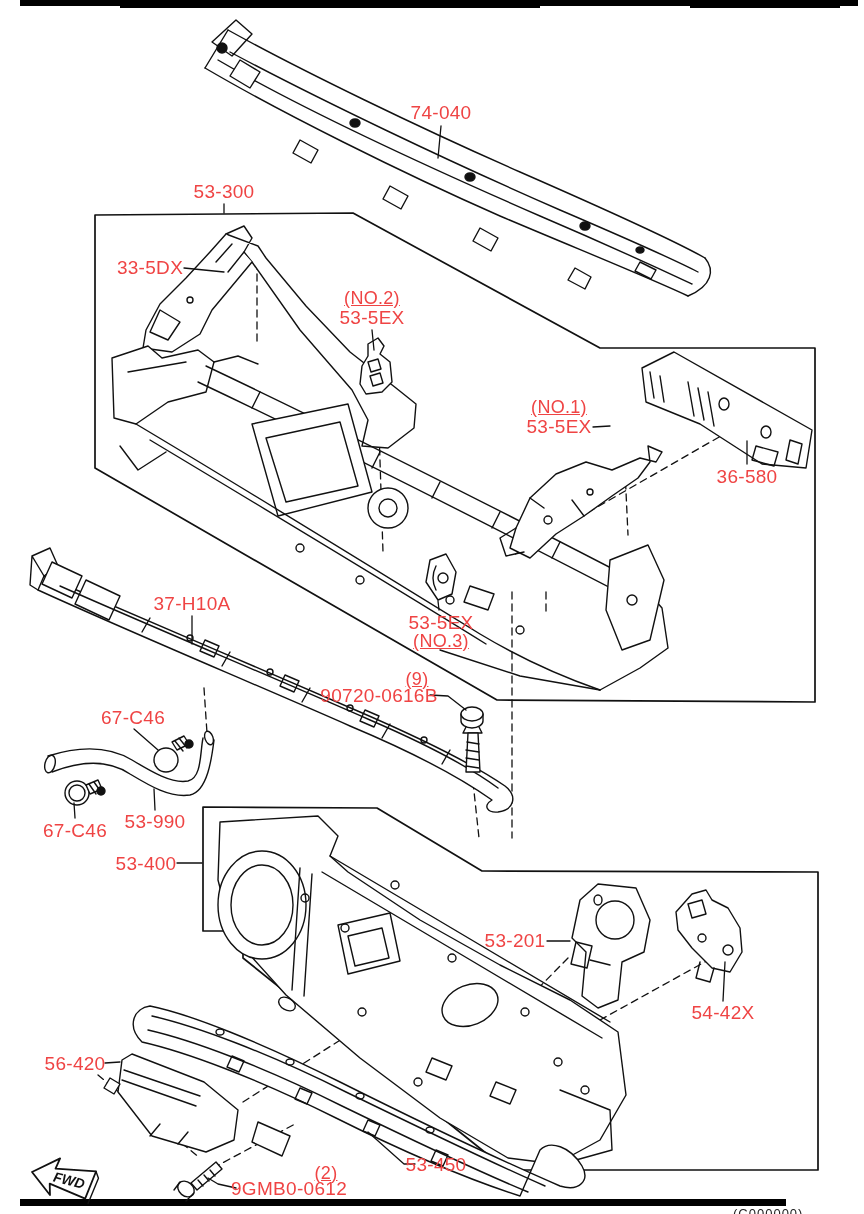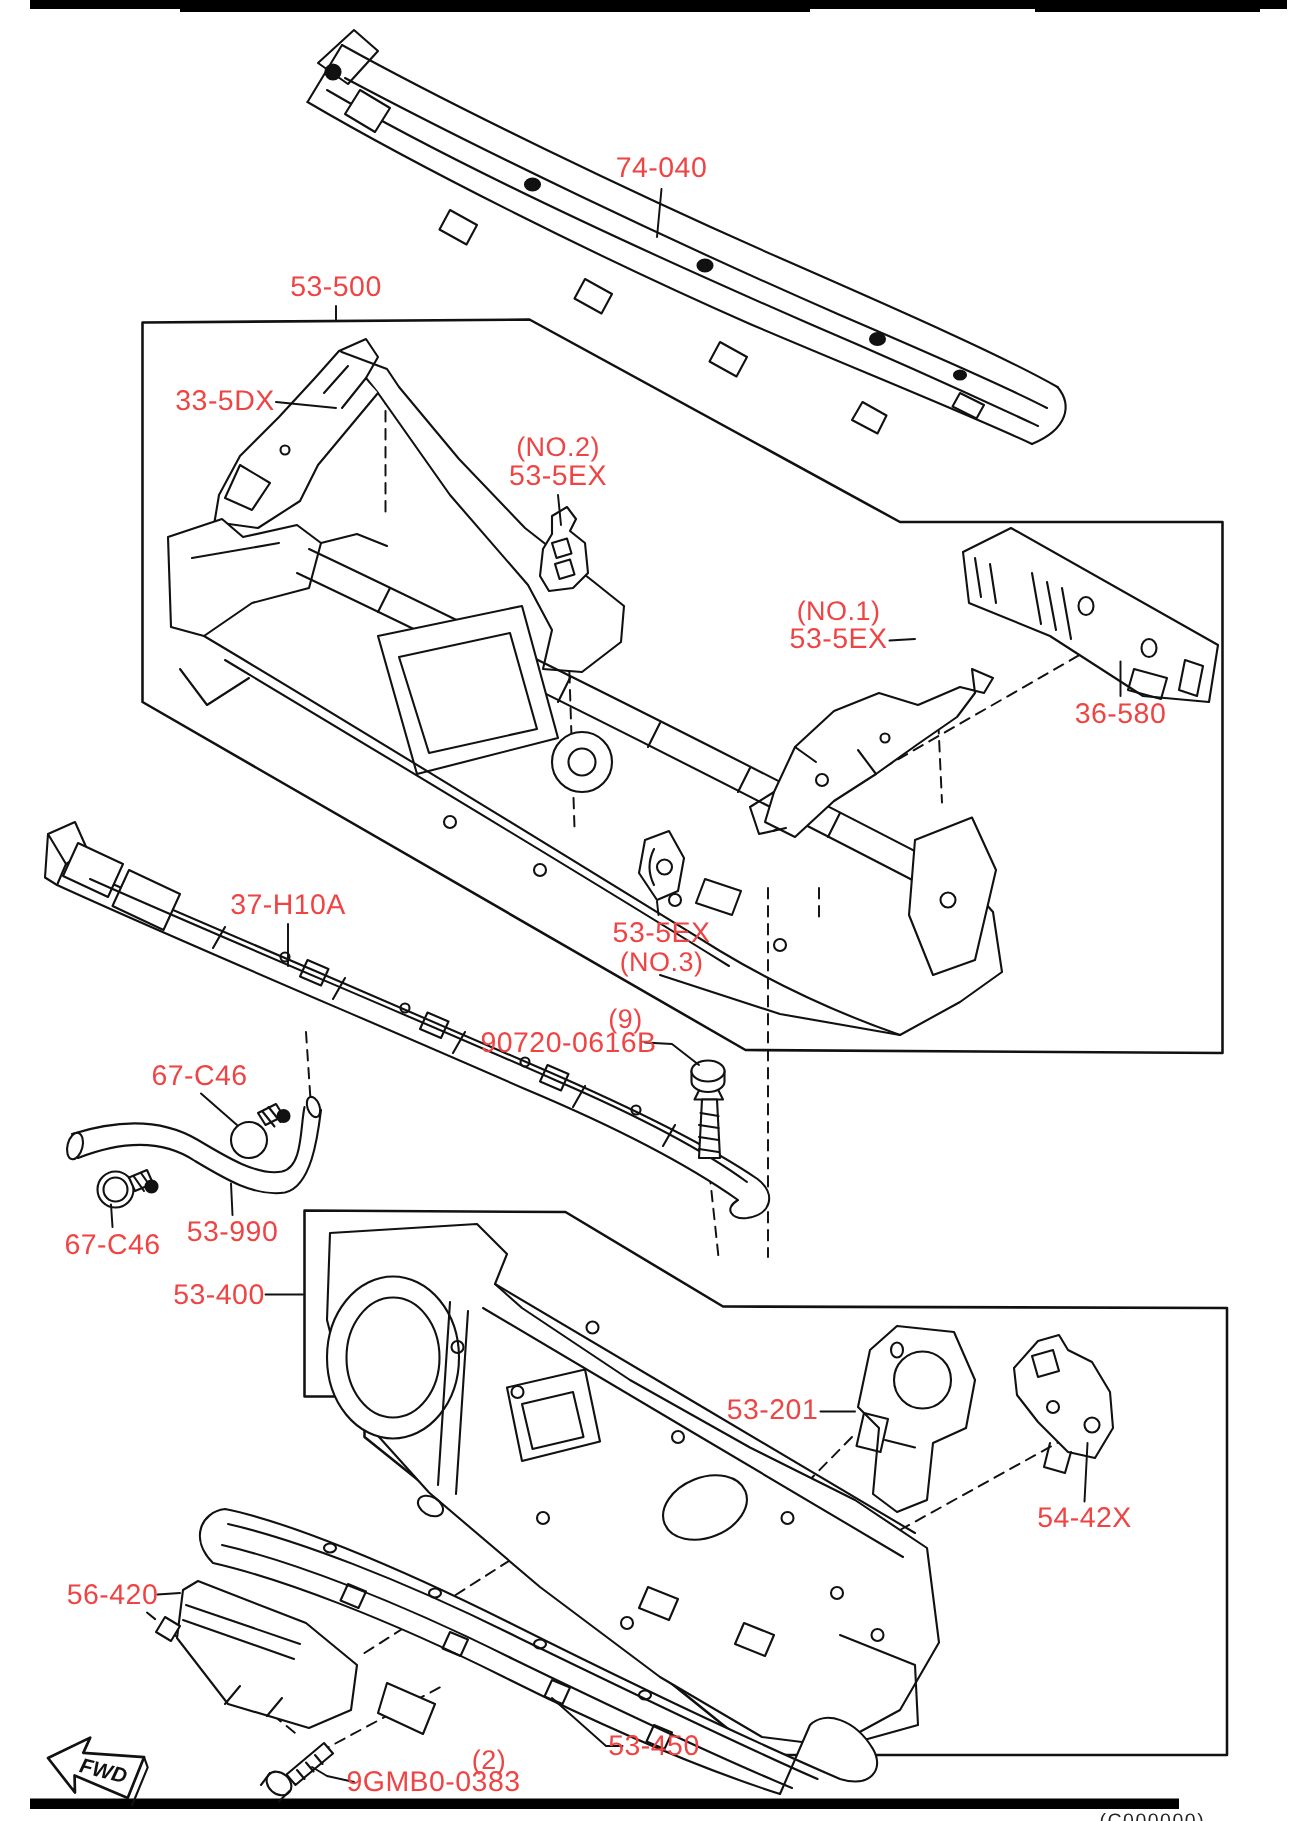--- a/index.html
+++ b/index.html
@@ -5,21 +5,21 @@
   html,body{margin:0;padding:0;background:#e8e8e8;}
   .stage{
     position:relative;width:864px;height:1214px;background:#fff;
     overflow:hidden;font-family:"Liberation Sans",sans-serif;margin:0 auto;
   }
   .art{position:absolute;left:0;top:0;}
   .plabel{
     position:absolute;transform:translateX(-50%);
     font-size:19px;color:#ef4444;white-space:nowrap;letter-spacing:.3px;line-height:1.0;
   }
-  .plabel.note{font-size:18px;}
+  .plabel.note{font-size:18px;text-decoration:underline;}
   .corner-code{
     position:absolute;font-size:13px;color:#222;letter-spacing:1px;white-space:nowrap;
   }
 </style>
 </head>
 <body>
 
 <div class="stage">
 
   <svg class="art" width="864" height="1214" viewBox="0 0 864 1214">
@@ -275,21 +275,21 @@
 
       <g transform="translate(32,1172) rotate(14)">
         <path d="M0,0 L24,-20 L22,-9 L62,-16 L58,13 L20,7 L23,18 Z" fill="#fff" stroke-width="1.8"></path>
         <path d="M62,-16 L66,-10 L62,17" stroke-width="1.4"></path>
         <text x="22" y="4" font-family="Liberation Sans, sans-serif" font-size="14" font-style="italic" font-weight="bold" fill="#111" stroke="none">FWD</text>
       </g>
     </g>
   </svg>
 
   <div class="plabel" style="left:441px;top:103px">74-040</div>
-  <div class="plabel" style="left:224px;top:182px">53-500</div>
+  <div class="plabel" style="left:224px;top:182px">53-300</div>
   <div class="plabel" style="left:150px;top:258px">33-5DX</div>
 
   <div class="plabel note" style="left:372px;top:289px">(NO.2)</div>
   <div class="plabel" style="left:372px;top:308px">53-5EX</div>
 
   <div class="plabel note" style="left:559px;top:398px">(NO.1)</div>
   <div class="plabel" style="left:559px;top:417px">53-5EX</div>
 
   <div class="plabel" style="left:747px;top:467px">36-580</div>
   <div class="plabel" style="left:192px;top:594px">37-H10A</div>
@@ -304,16 +304,16 @@
   <div class="plabel" style="left:155px;top:812px">53-990</div>
   <div class="plabel" style="left:75px;top:821px">67-C46</div>
 
   <div class="plabel" style="left:146px;top:854px">53-400</div>
   <div class="plabel" style="left:515px;top:931px">53-201</div>
   <div class="plabel" style="left:723px;top:1003px">54-42X</div>
   <div class="plabel" style="left:75px;top:1054px">56-420</div>
   <div class="plabel" style="left:436px;top:1155px">53-450</div>
 
   <div class="plabel note" style="left:326px;top:1164px">(2)</div>
-  <div class="plabel" style="left:289px;top:1179px">9GMB0-0383</div>
+  <div class="plabel" style="left:289px;top:1179px">9GMB0-0612</div>
 
   <div class="corner-code" style="left:733px;top:1206px">(C000000)</div>
 </div>
 
 </body></html>

